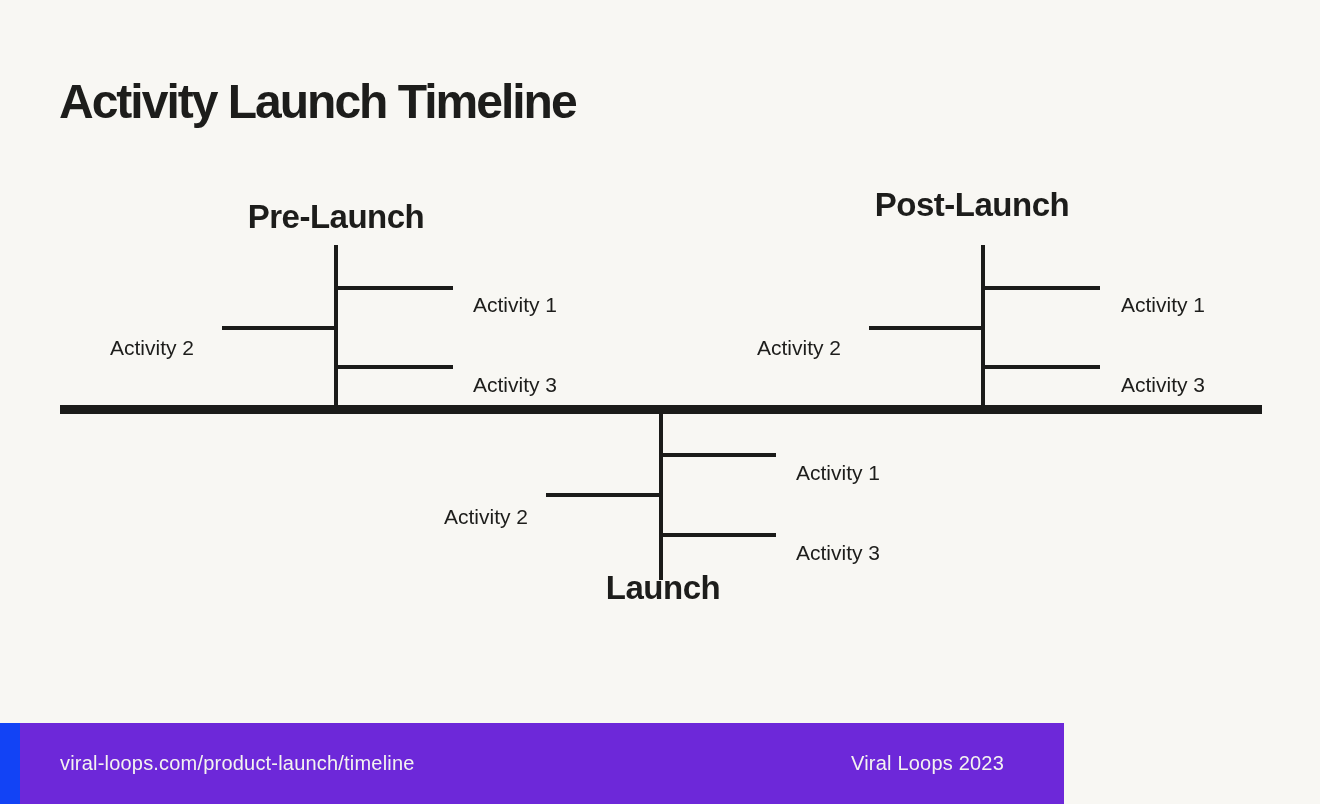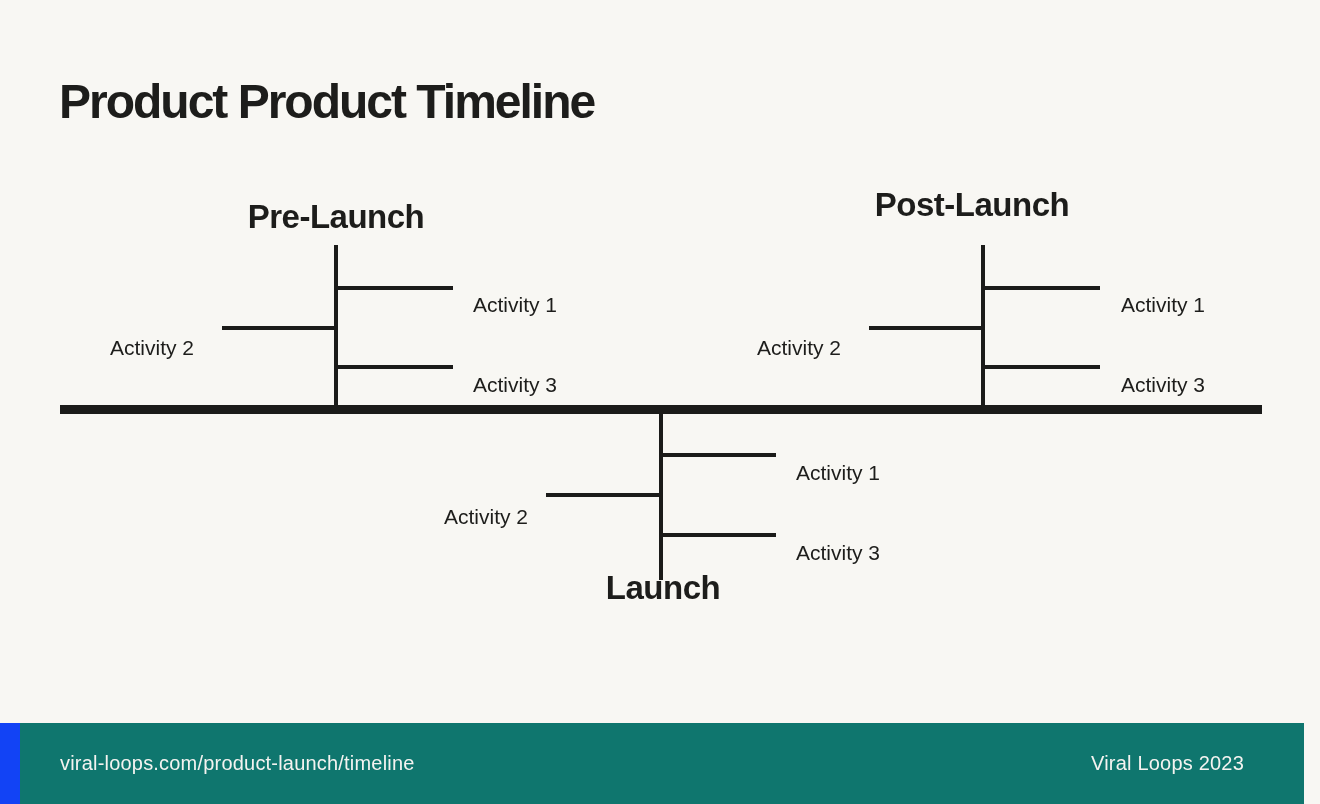--- a/index.html
+++ b/index.html
@@ -51,39 +51,39 @@
   .lbl-pre-a1{left:473px;top:275px;}
   .lbl-pre-a2{right:1126px;top:318px;}
   .lbl-pre-a3{left:473px;top:355px;}
   .lbl-post-a1{left:1121px;top:275px;}
   .lbl-post-a2{right:479px;top:318px;}
   .lbl-post-a3{left:1121px;top:355px;}
   .lbl-launch-a1{left:796px;top:443px;}
   .lbl-launch-a2{right:792px;top:487px;}
   .lbl-launch-a3{left:796px;top:523px;}
   .footer{
-    position:absolute;left:0;top:723px;width:1304px;height:81px;
-    background:#0f766e;display:flex;align-items:center;
+    position:absolute;left:0;top:723px;width:1064px;height:81px;
+    background:#6d28d9;display:flex;align-items:center;
     justify-content:space-between;box-sizing:border-box;
     padding:0 60px;
   }
   .footer-accent{
     position:absolute;left:0;top:0;width:20px;height:81px;
     background:#1243f5;
   }
   .footer-text{
     font-size:20px;color:#f4f3f0;letter-spacing:0.2px;white-space:nowrap;
   }
 </style>
 </head>
 <body>
 
 <div class="canvas">
 
-  <h1 class="page-title">Product Product Timeline</h1>
+  <h1 class="page-title">Activity Launch Timeline</h1>
 
   <div class="axis"></div>
 
   <div>
     <div class="phase-heading heading-pre">Pre-Launch</div>
     <div class="stem stem-pre"></div>
     <div class="branch pre-a1"></div>
     <div class="branch pre-a2"></div>
     <div class="branch pre-a3"></div>
     <div class="activity-label lbl-pre-a1">Activity 1</div>

